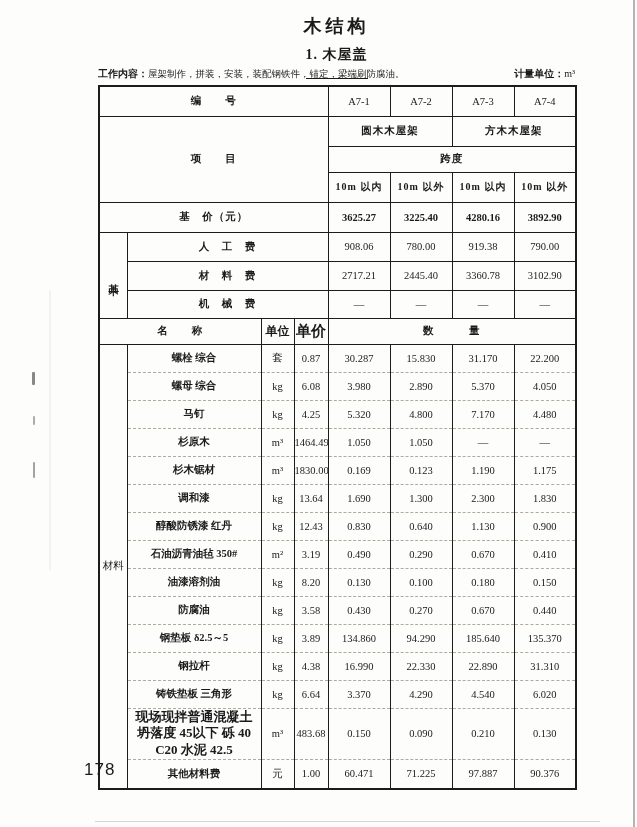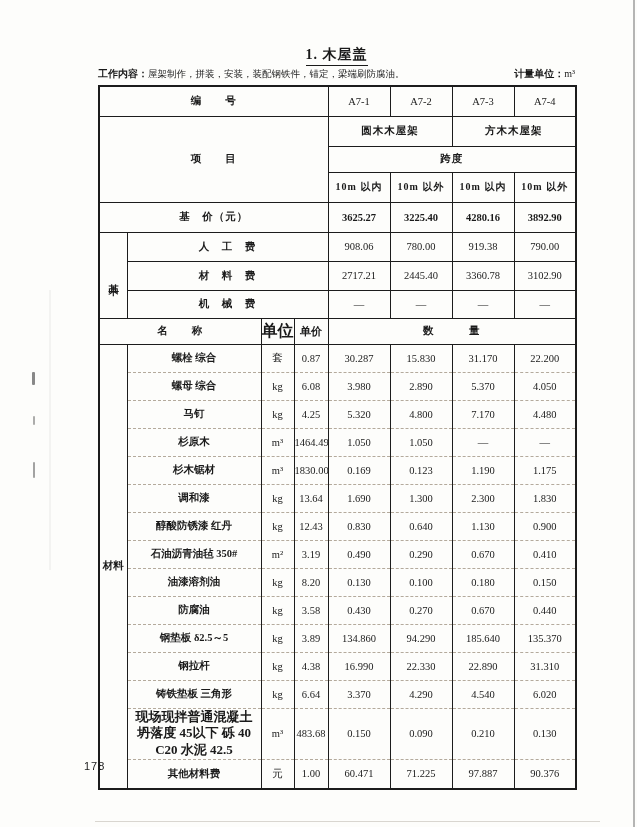--- a/index.html
+++ b/index.html
@@ -2,57 +2,58 @@
 <html><head>
 <meta charset="utf-8">
 <style>
   :root{ --ink:#1a1a1a; --line:#1c1c1c; --faint:#b4aa9c; }
   html,body{margin:0;padding:0;background:#e8e8e8;}
   .page{position:relative;width:637px;height:827px;background:#fdfdfb;overflow:hidden;
         font-family:"Liberation Serif","DejaVu Serif",serif;color:var(--ink);}
   .head{position:absolute;left:98px;width:477px;text-align:center;}
   .title{top:14px;font-size:18px;font-weight:bold;letter-spacing:4px;}
   .subtitle{top:46px;font-size:14px;font-weight:bold;letter-spacing:1px;}
-  .subtitle span{display:inline-block;border-bottom:1.5px solid var(--ink);padding-bottom:1px;}
+  .subtitle span{display:inline-block;border-bottom:1.5px solid var(--ink);padding-bottom:14px;}
   .meta{position:absolute;left:98px;top:67px;width:477px;display:flex;justify-content:space-between;
         align-items:flex-end;font-size:10px;}
   .meta .b{font-weight:bold;}
   .meta .kai{font-size:9.5px;color:#252525;font-family:Liberation Mono, monospace;}
   table.quota{position:absolute;left:98px;top:85px;width:477px;border-collapse:collapse;table-layout:fixed;
         border:2px solid var(--line);}
   table.quota td{border-left:1.5px solid var(--line);padding:0;font-size:10.5px;text-align:center;
         vertical-align:middle;overflow:hidden;}
   tr.s>td{border-top:1.5px solid var(--line);}
   tr.f>td{border-top:1px dashed var(--faint);}
   .h26{height:26px}.h28{height:28px}.h29{height:29px}.h30{height:30px}.h38{height:38px}
   td.lbl{font-weight:bold;font-size:11px;letter-spacing:1px;}
   td.code{font-weight:normal;font-size:11px;font-family:"Liberation Serif","DejaVu Serif",serif;}
   td.num{font-size:10.5px;}
   td.bnum{font-size:11px;font-weight:bold;font-family:Liberation Serif, serif;}
   td.name{text-align:left;padding:1px 3px 1px 6px;font-weight:bold;font-size:10.5px;line-height:1.3;
         letter-spacing:0;}
   td.side{padding:0;}
   .vert{writing-mode:vertical-rl;text-orientation:upright;font-weight:bold;font-size:10.5px;letter-spacing:2px;}
-  td.matcell{font-weight:bold;font-size:9.5px;letter-spacing:0;padding:0 1px;margin-top:24px;}
-  .pagenum{position:absolute;left:84px;top:760px;font-size:11px;letter-spacing:1px;
+  td.matcell{font-weight:normal;font-size:9.5px;letter-spacing:0;padding:0 1px;margin-top:24px;}
+  .pagenum{position:absolute;left:84px;top:760px;font-size:17px;letter-spacing:1px;
         font-family:"Liberation Sans","DejaVu Sans",sans-serif;}
   
   .edge-right{position:absolute;right:2px;top:0;width:2px;height:827px;background:#a3a3a3;opacity:.8;}
   .bottom-smudge{position:absolute;left:95px;top:821px;width:505px;height:1px;background:#d9d6d0;}
   .speck{position:absolute;background:#4a4a4a;opacity:.65;border-radius:1px;}
   .sp1{left:32px;top:372px;width:3px;height:13px;}
   .sp2{left:33px;top:416px;width:2px;height:9px;opacity:.45;}
   .sp3{left:33px;top:462px;width:2px;height:16px;opacity:.5;}
   .crease{position:absolute;left:49px;top:290px;width:2px;height:280px;background:rgba(0,0,0,0.04);}
 </style>
 </head>
 <body>
 
 <div class="page">
 
+  <div class="head title">木结构</div>
   <div class="head subtitle"><span>1. 木屋盖</span></div>
 
   <div class="meta">
     <div><span class="b">工作内容：</span><span class="kai">屋架制作，拼装，安装，装配钢铁件，锚定，梁端刷防腐油。</span></div>
     <div><span class="b">计量单位：</span><span>m³</span></div>
   </div>
 
   <table class="quota">
     <colgroup>
       <col style="width:28px">
@@ -117,22 +118,22 @@
     <tr class="s h28">
       <td colspan="3" class="lbl">机　械　费</td>
       <td class="num">—</td>
       <td class="num">—</td>
       <td class="num">—</td>
       <td class="num">—</td>
     </tr>
 
     <tr class="s h26">
       <td colspan="2" class="lbl">名　　称</td>
-      <td class="lbl" style="letter-spacing:0;font-size:16px">单位</td>
-      <td class="lbl" style="letter-spacing:0;font-size:11px">单价</td>
+      <td class="lbl" style="letter-spacing:0;font-size:12px">单位</td>
+      <td class="lbl" style="letter-spacing:0;font-size:15px">单价</td>
       <td colspan="4" class="lbl">数　　　量</td>
     </tr>
 
     <tr class="s h28">
       <td rowspan="15" class="matcell">材料</td>
       <td class="name">螺栓 综合</td>
       <td class="num">套</td>
       <td class="num">0.87</td>
       <td class="num">30.287</td>
       <td class="num">15.830</td>

